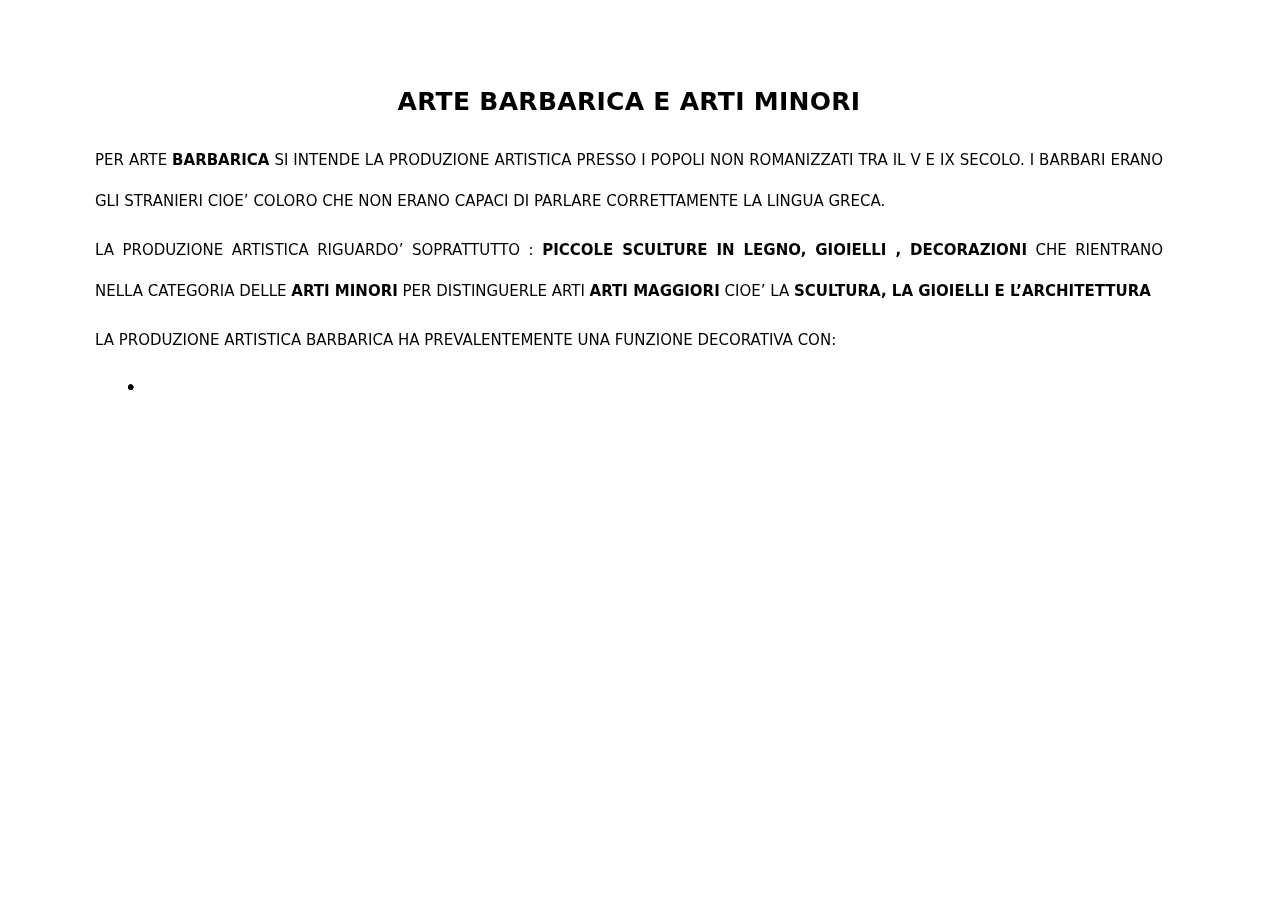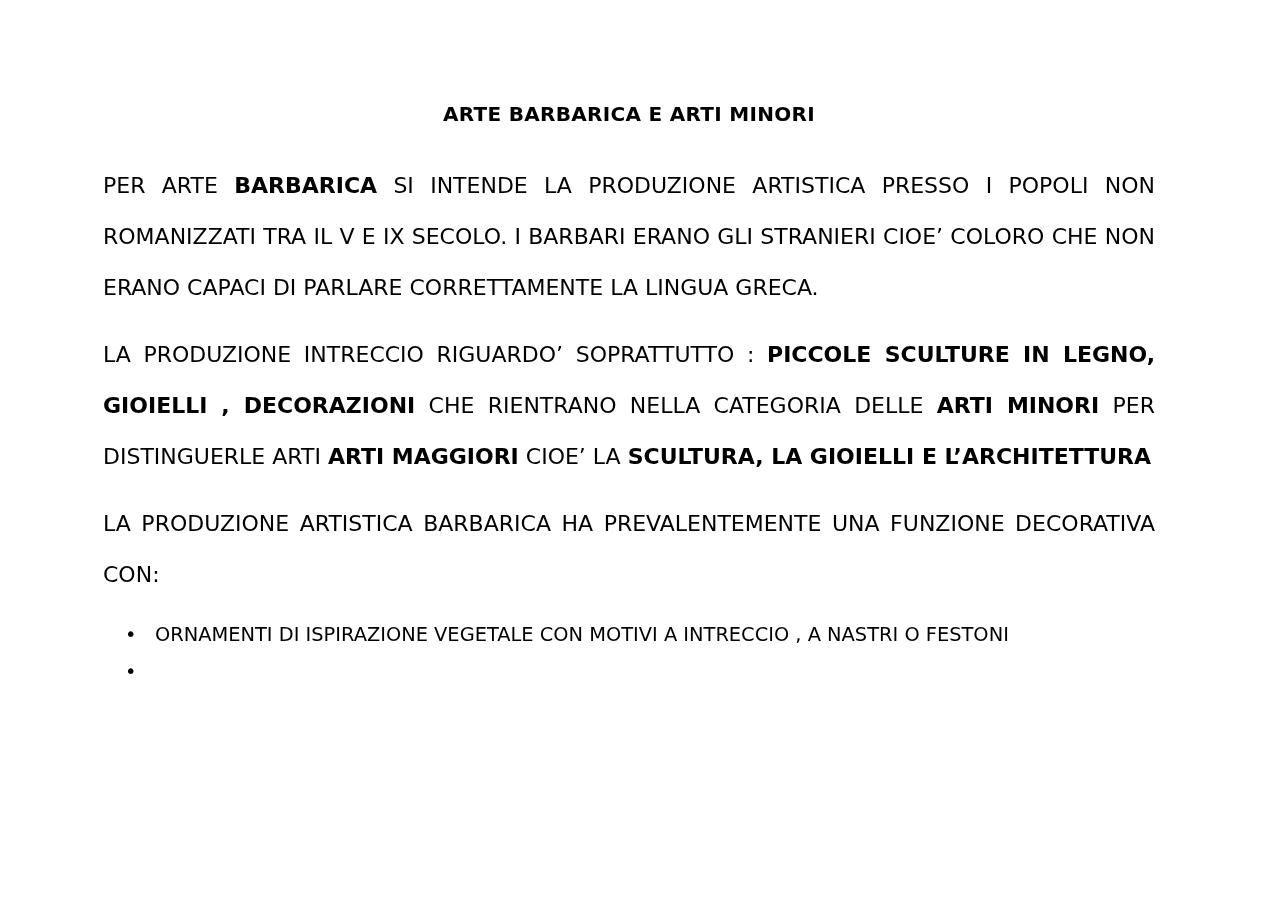--- a/index.html
+++ b/index.html
@@ -17,32 +17,32 @@
     }
     .page {
       position: absolute;
       left: 87px;
       top: 84px;
       width: 1084px;
     }
     .title {
       text-align: center;
       font-weight: bold;
-      font-size: 20px;
+      font-size: 25px;
       line-height: 36px;
-      margin: 12px 0 0 0;
+      margin: 0 0 0 0;
       padding-left: 0;
       letter-spacing: 0.3px;
       height: 48px;
     }
     .para {
-      font-size: 22px;
-      line-height: 51px;
+      font-size: 15px;
+      line-height: 41px;
       text-align: justify;
-      margin: 16px;
+      margin: 8px;
     }
     .para.last-left {
       text-align-last: left;
     }
     b { font-weight: bold; }
     ul.bullets {
       list-style: none;
       margin: 0;
       padding: 0 0 0 38px;
       font-size: 19.4px;
@@ -60,23 +60,23 @@
     }
   </style>
 </head>
 <body>
 
 <div class="page">
   <h1 class="title">ARTE BARBARICA E ARTI MINORI</h1>
 
   <p class="para last-left"><span>PER ARTE </span><b>BARBARICA</b><span> SI INTENDE LA PRODUZIONE ARTISTICA PRESSO I POPOLI NON ROMANIZZATI TRA IL V E IX SECOLO. I BARBARI ERANO GLI STRANIERI CIOE’ COLORO CHE NON ERANO CAPACI DI PARLARE CORRETTAMENTE LA LINGUA GRECA.</span></p>
 
-  <p class="para last-left"><span>LA PRODUZIONE INTRECCIO RIGUARDO’ SOPRATTUTTO : </span><b>PICCOLE SCULTURE IN LEGNO, GIOIELLI , DECORAZIONI</b><span> CHE RIENTRANO NELLA CATEGORIA DELLE </span><b>ARTI MINORI</b><span> PER DISTINGUERLE ARTI </span><b>ARTI MAGGIORI</b><span> CIOE’ LA </span><b>SCULTURA, LA GIOIELLI E L’ARCHITETTURA</b></p>
+  <p class="para last-left"><span>LA PRODUZIONE ARTISTICA RIGUARDO’ SOPRATTUTTO : </span><b>PICCOLE SCULTURE IN LEGNO, GIOIELLI , DECORAZIONI</b><span> CHE RIENTRANO NELLA CATEGORIA DELLE </span><b>ARTI MINORI</b><span> PER DISTINGUERLE ARTI </span><b>ARTI MAGGIORI</b><span> CIOE’ LA </span><b>SCULTURA, LA GIOIELLI E L’ARCHITETTURA</b></p>
 
   <p class="para last-left">LA PRODUZIONE ARTISTICA BARBARICA HA PREVALENTEMENTE UNA FUNZIONE DECORATIVA CON:</p>
 
   <ul class="bullets">
-    <li><span class="bullet">•</span><span>ORNAMENTI DI ISPIRAZIONE VEGETALE CON MOTIVI A INTRECCIO , A NASTRI O FESTONI</span></li>
+    <li><span class="bullet">•</span></li>
     <li><span class="bullet">•</span></li>
   </ul>
 
 
 </div>
 
 </body></html>

